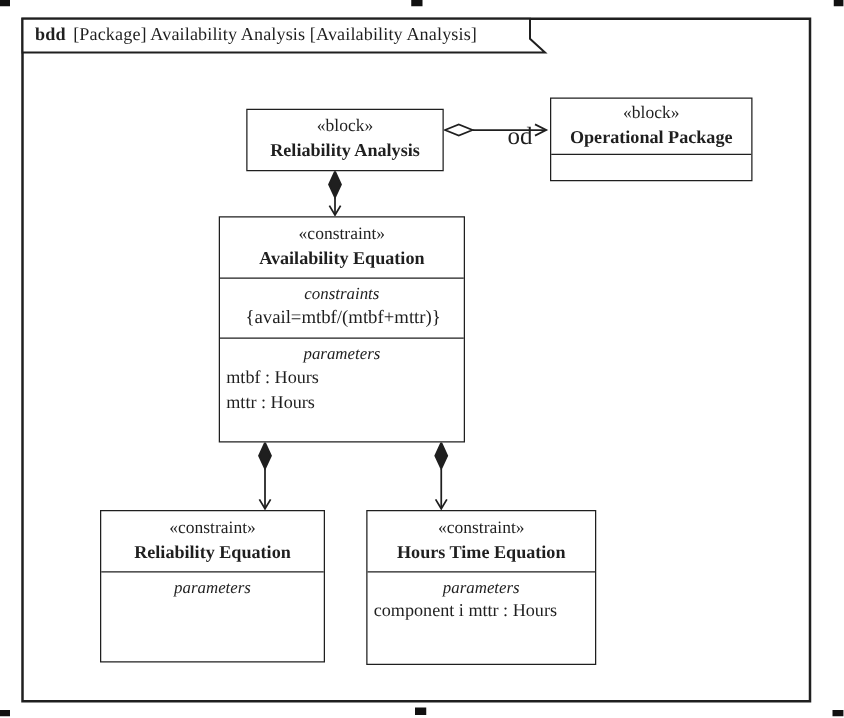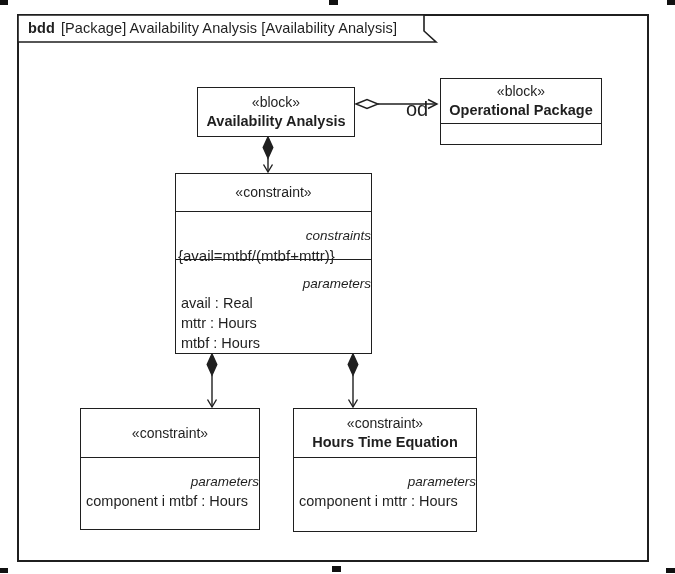--- a/index.html
+++ b/index.html
@@ -1,37 +1,37 @@
 <!DOCTYPE html>
 <html><head>
 <meta charset="utf-8">
 <style>
   html,body{margin:0;padding:0;background:#fff;}
   #canvas{
     position:relative;width:675px;height:574px;background:#ffffff;overflow:hidden;
-    font-family:Liberation Sans, sans-serif;color:#1f1f1f;
+    font-family:Liberation Serif, serif;color:#1f1f1f;
   }
   .crop-mark{position:absolute;background:#111;}
   svg.layer{position:absolute;left:0;top:0;z-index:1;}
   .label{position:absolute;z-index:3;white-space:nowrap;}
   .frame-label{left:28px;top:19.5px;font-size:14.5px;letter-spacing:.1px;}
   .frame-label .kw{font-weight:bold;margin-right:6px;}
   .od-label{left:406px;top:98px;font-size:20px;}
   .box{
     position:absolute;z-index:2;background:#fff;border:1.8px solid #1f1f1f;
     box-sizing:border-box;display:flex;flex-direction:column;
   }
   .comp{box-sizing:border-box;}
   .comp.sep{border-bottom:1.5px solid #1f1f1f;}
   .name-comp{display:flex;flex-direction:column;align-items:center;justify-content:center;padding:2px 0 3px 0;}
   .stereotype{font-size:14px;line-height:18px;white-space:nowrap;}
   .block-name{font-size:14.5px;font-weight:bold;line-height:20px;white-space:nowrap;}
-  .comp-label{display:block;text-align:right;font-style:italic;font-size:13.5px;line-height:19px;padding-top:2px;margin-top:12px;}
+  .comp-label{display:block;text-align:center;font-style:italic;font-size:13.5px;line-height:19px;padding-top:2px;}
   .body-line{font-size:14.5px;line-height:20px;padding-left:5px;white-space:nowrap;}
-  .expr-line{font-size:15px;line-height:21px;padding-left:2px;white-space:nowrap;}
+  .expr-line{font-size:15px;line-height:21px;padding-left:2px;white-space:nowrap;text-align:center;}
   .flexfill{flex:1;}
 </style>
 </head>
 <body>
 
 <div id="canvas">
 
   <div class="crop-mark" style="left:0;top:0;width:8px;height:5px;"></div>
   <div class="crop-mark" style="left:329px;top:0;width:9px;height:5px;"></div>
   <div class="crop-mark" style="left:667px;top:0;width:8px;height:5px;"></div>
@@ -72,55 +72,55 @@
 
   <div class="label frame-label">
     <span class="kw">bdd</span><span>[Package] Availability Analysis [Availability Analysis]</span>
   </div>
 
   <div class="label od-label">od</div>
 
   <div class="box" style="left:197px;top:87px;width:158px;height:50px;">
     <div class="comp name-comp flexfill">
       <span class="stereotype">«block»</span>
-      <span class="block-name">Availability Analysis</span>
+      <span class="block-name">Reliability Analysis</span>
     </div>
   </div>
 
   <div class="box" style="left:440px;top:78px;width:162px;height:67px;">
     <div class="comp sep name-comp" style="height:45px;">
       <span class="stereotype">«block»</span>
       <span class="block-name">Operational Package</span>
     </div>
     <div class="comp flexfill"></div>
   </div>
 
   <div class="box" style="left:175px;top:173px;width:197px;height:181px;">
     <div class="comp sep name-comp" style="height:49px;">
       <span class="stereotype">«constraint»</span>
+      <span class="block-name">Availability Equation</span>
     </div>
     <div class="comp sep" style="height:48px;">
       <span class="comp-label">constraints</span>
       <div class="expr-line">{avail=mtbf/(mtbf+mttr)}</div>
     </div>
     <div class="comp flexfill">
       <span class="comp-label">parameters</span>
-      <div class="body-line">avail : Real</div>
+      <div class="body-line">mtbf : Hours</div>
       <div class="body-line">mttr : Hours</div>
-      <div class="body-line">mtbf : Hours</div>
     </div>
   </div>
 
   <div class="box" style="left:80px;top:408px;width:180px;height:122px;">
     <div class="comp sep name-comp" style="height:49px;">
       <span class="stereotype">«constraint»</span>
+      <span class="block-name">Reliability Equation</span>
     </div>
     <div class="comp flexfill">
       <span class="comp-label">parameters</span>
-      <div class="body-line">component i mtbf : Hours</div>
     </div>
   </div>
 
   <div class="box" style="left:293px;top:408px;width:184px;height:124px;">
     <div class="comp sep name-comp" style="height:49px;">
       <span class="stereotype">«constraint»</span>
       <span class="block-name">Hours Time Equation</span>
     </div>
     <div class="comp flexfill">
       <span class="comp-label">parameters</span>

